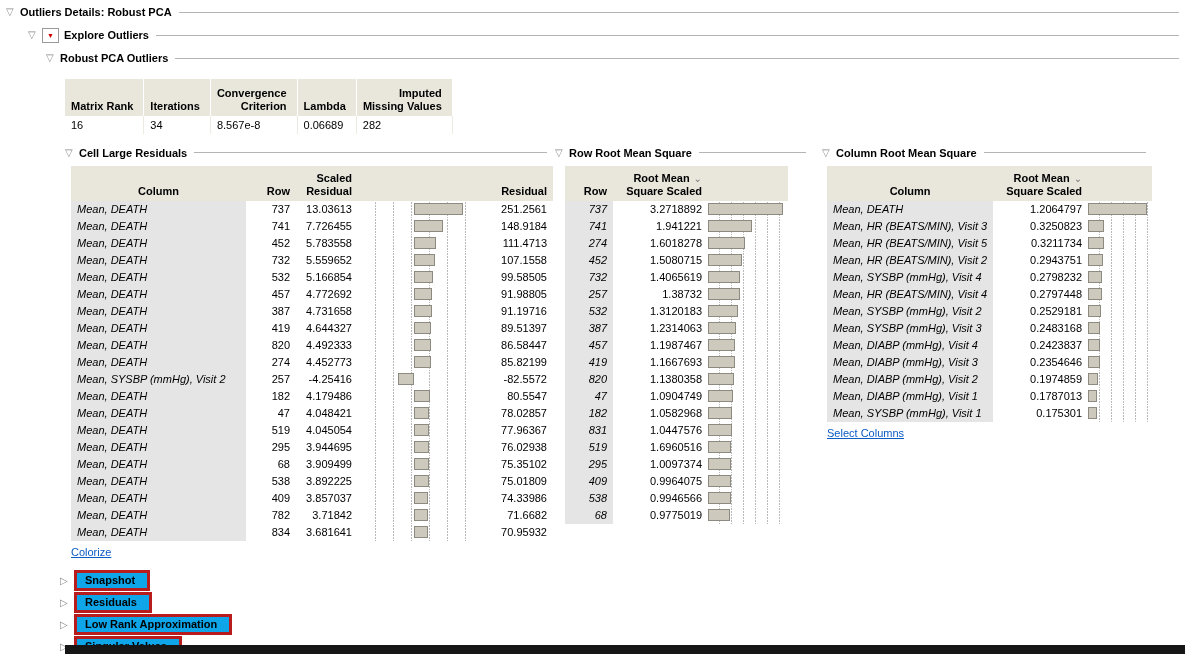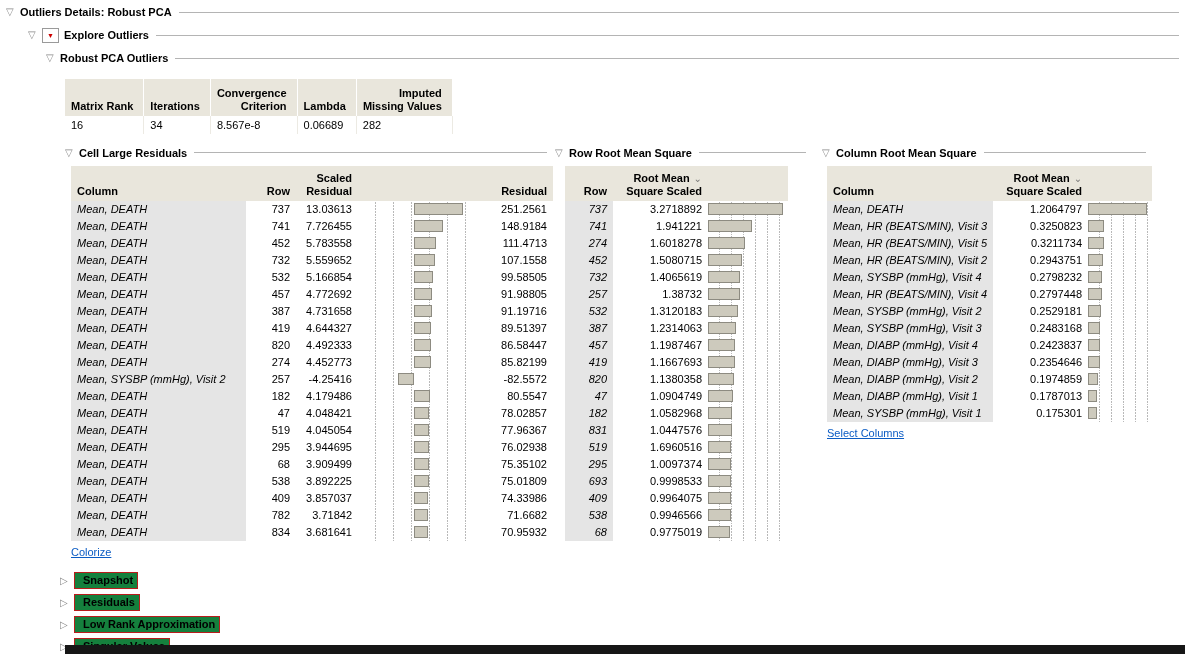--- a/index.html
+++ b/index.html
@@ -38,21 +38,21 @@
   .panel .outline-row{height:15px;}
   .tblwrap{margin-top:6px;}
   .p1 .tblwrap{margin-left:6px;}
   .p2 .tblwrap{margin-left:10px;}
   .p3 .tblwrap{margin-left:5px;}
   table.jmp{border-collapse:collapse;table-layout:fixed;}
   table.jmp th{
     background:#e9e6dc;font-weight:bold;vertical-align:bottom;height:31px;
     padding:1px 6px 3px 6px;font-size:11px;white-space:nowrap;overflow:hidden;
   }
-  table.jmp th.al{text-align:left;}
+  table.jmp th.al{text-align:center;}
   table.jmp th.ar{text-align:right;}
   table.jmp th .hl{line-height:13px;min-height:0;}
   table.jmp td{
     height:17px;line-height:17px;padding:0 6px;white-space:nowrap;overflow:hidden;font-size:11px;
   }
   table.jmp td.label{background:#e5e5e5;font-style:italic;}
   table.jmp td.al{text-align:left;}
   table.jmp td.ar{text-align:right;}
   table.jmp td.chart{padding:0;}
   .caret{color:#7a7a7a;font-weight:normal;margin-left:4px;font-size:10px;}
@@ -67,22 +67,22 @@
       repeating-linear-gradient(to bottom,#ffffff 0 1px,transparent 1px 3px),
       repeating-linear-gradient(to right,transparent 0 11px,#b9b9b9 11px 12px);
   }
   .bar{position:absolute;top:2px;height:12px;background:#cdcabd;border:1px solid #8d8b81;box-sizing:border-box;}
   .tlink{display:inline-block;margin:5px 0 0 6px;color:#0b5cc4;text-decoration:underline;cursor:pointer;}
   .p3 .tlink{margin-left:5px;}
   
   .coll-sections{margin:14px 0 0 60px;}
   .coll-row{display:flex;align-items:center;margin-bottom:5px;height:17px;}
   .outline-btn{
-    border:1px solid #b91c1c;background:#15803d;font-weight:bold;
-    padding:1px 4px 2px 8px;white-space:nowrap;cursor:default;
+    border:3px solid #b91c1c;background:#0ea5e9;font-weight:bold;
+    padding:1px 12px 2px 8px;white-space:nowrap;cursor:default;
   }
   
   .bottom-strip{position:absolute;left:65px;right:0;bottom:0;height:9px;background:#161616;}
 </style>
 </head>
 <body>
 
 <div class="screen">
 
   <div class="outline-row lvl0">
@@ -587,29 +587,20 @@
               <tr>
                 <td class="label ar">295</td>
                 <td class="num ar">1.0097374</td>
                 <td class="chart">
                   <div class="chartbox g12">
                     <div class="bar" style="left: 0%; width: 28.8496%;"></div>
                   </div>
                 </td>
               </tr>
               <tr>
-                <td class="label ar">693</td>
-                <td class="num ar">0.9998533</td>
-                <td class="chart">
-                  <div class="chartbox g12">
-                    <div class="bar" style="left: 0%; width: 28.5672%;"></div>
-                  </div>
-                </td>
-              </tr>
-              <tr>
                 <td class="label ar">409</td>
                 <td class="num ar">0.9964075</td>
                 <td class="chart">
                   <div class="chartbox g12">
                     <div class="bar" style="left: 0%; width: 28.4688%;"></div>
                   </div>
                 </td>
               </tr>
               <tr>
                 <td class="label ar">538</td>

